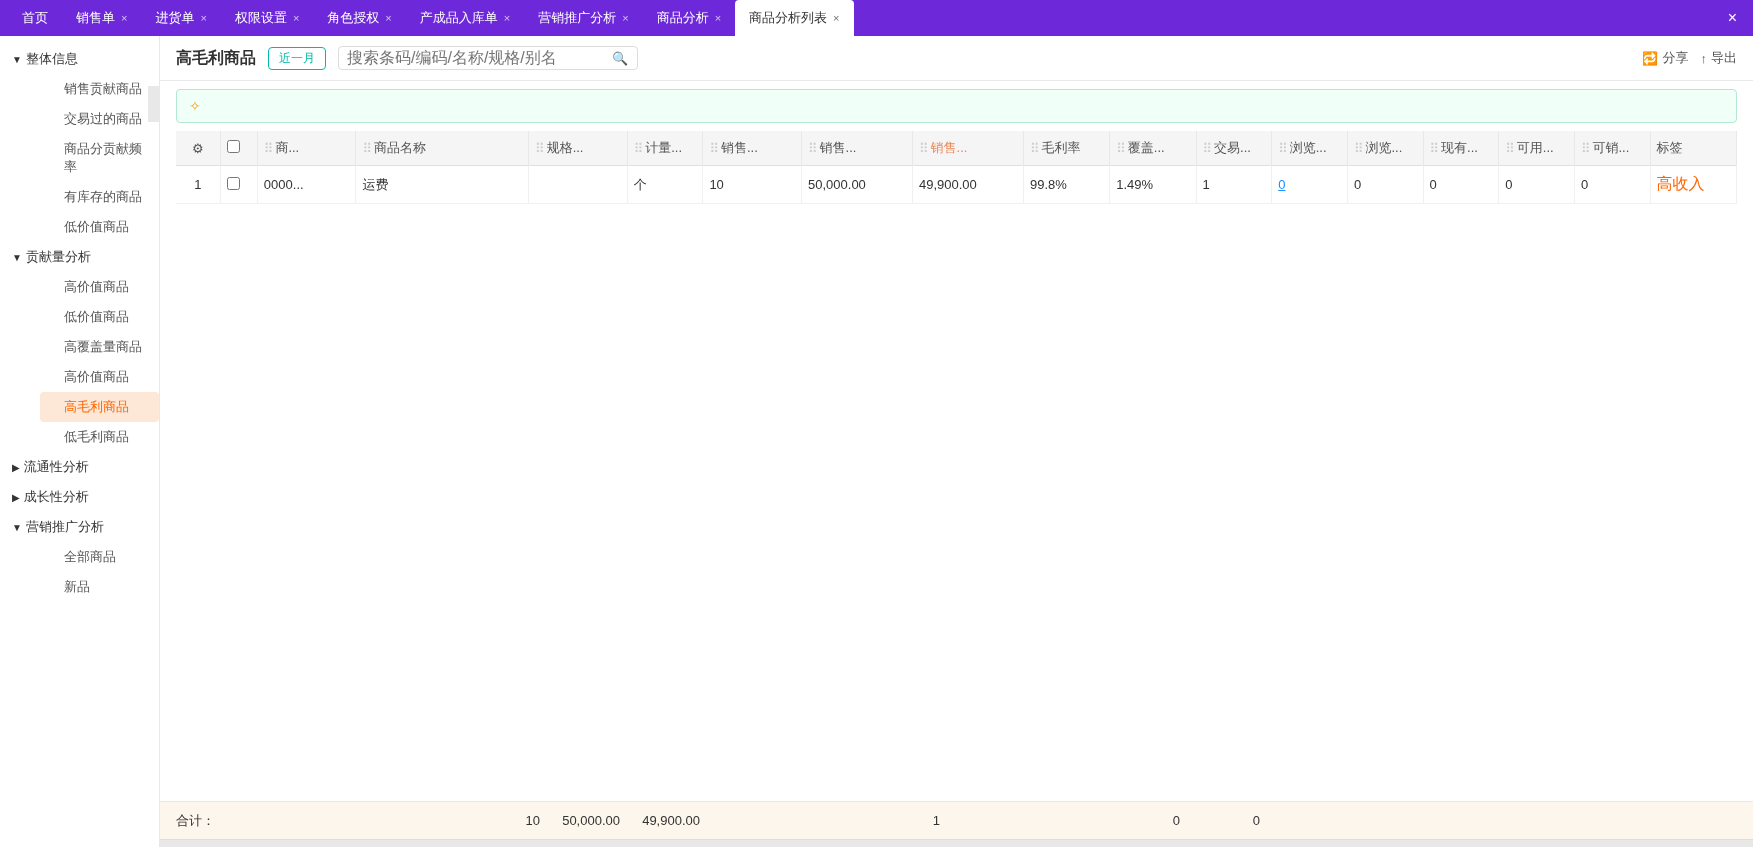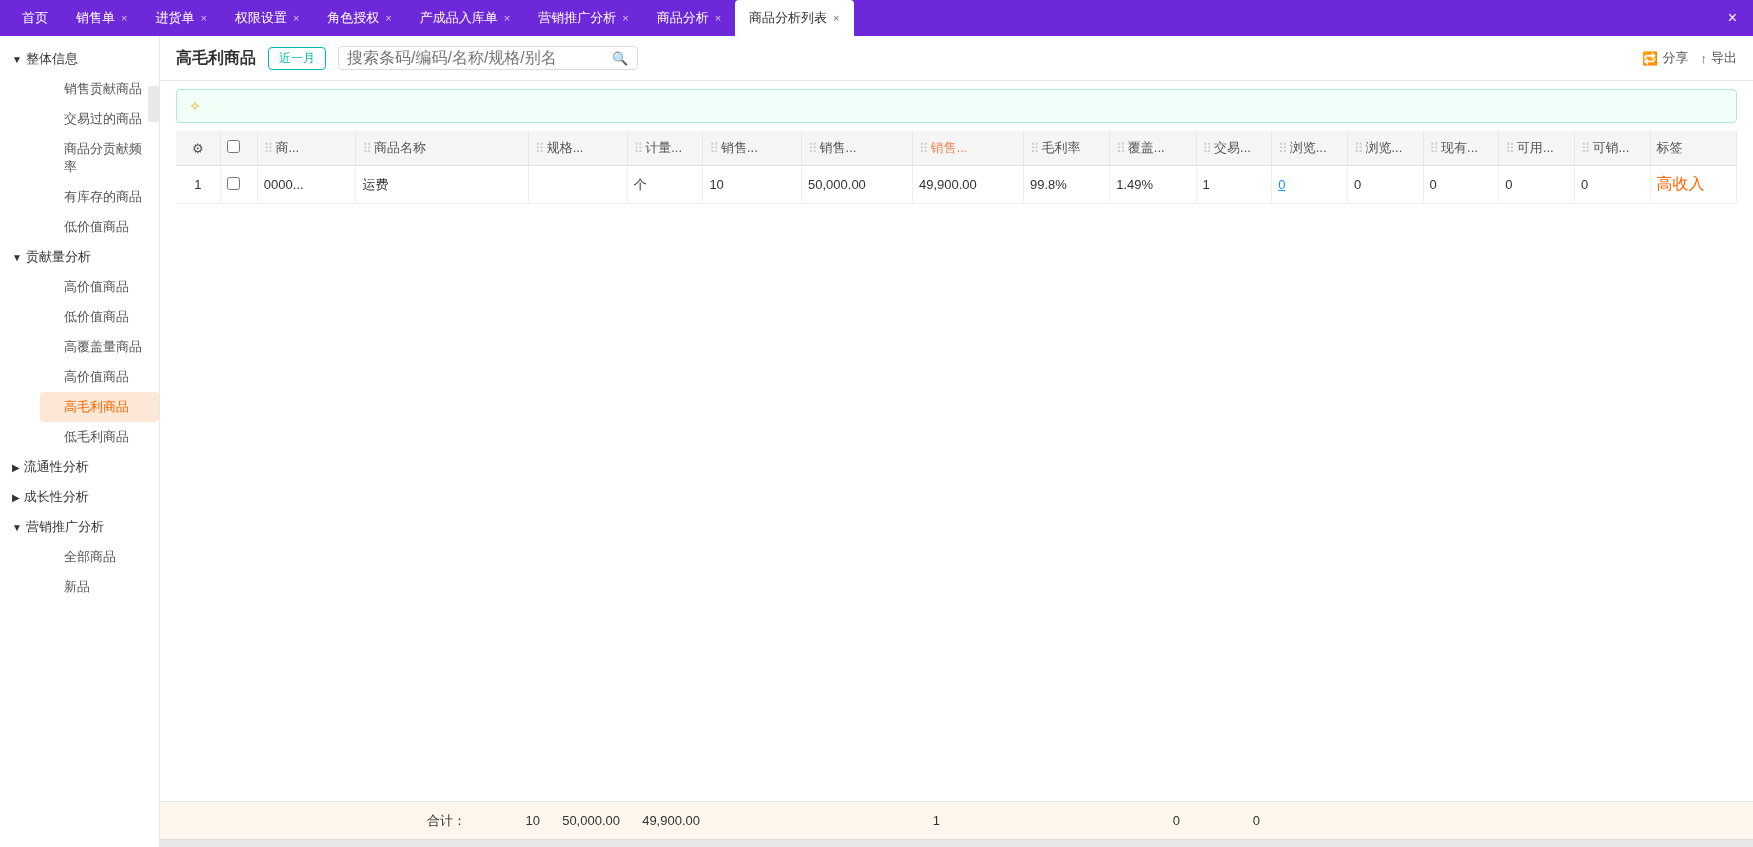--- a/index.html
+++ b/index.html
@@ -516,21 +516,21 @@
       <td>0</td>
       <td>0</td>
       <td class="tag-high">高收入</td>
     </tr>
           </tbody>
       </table>
     </div>
 
     <div class="table-footer">
       <div class="footer-cells">
-        <span style="min-width:290px;text-align:right;">合计：</span>
+        <span style="min-width:290px;">合计：</span>
         <span class="footer-cell">10</span>
         <span class="footer-cell">50,000.00</span>
         <span class="footer-cell">49,900.00</span>
         <span class="footer-cell"></span>
         <span class="footer-cell"></span>
         <span class="footer-cell">1</span>
         <span class="footer-cell"></span>
         <span class="footer-cell"></span>
         <span class="footer-cell">0</span>
         <span class="footer-cell">0</span>

